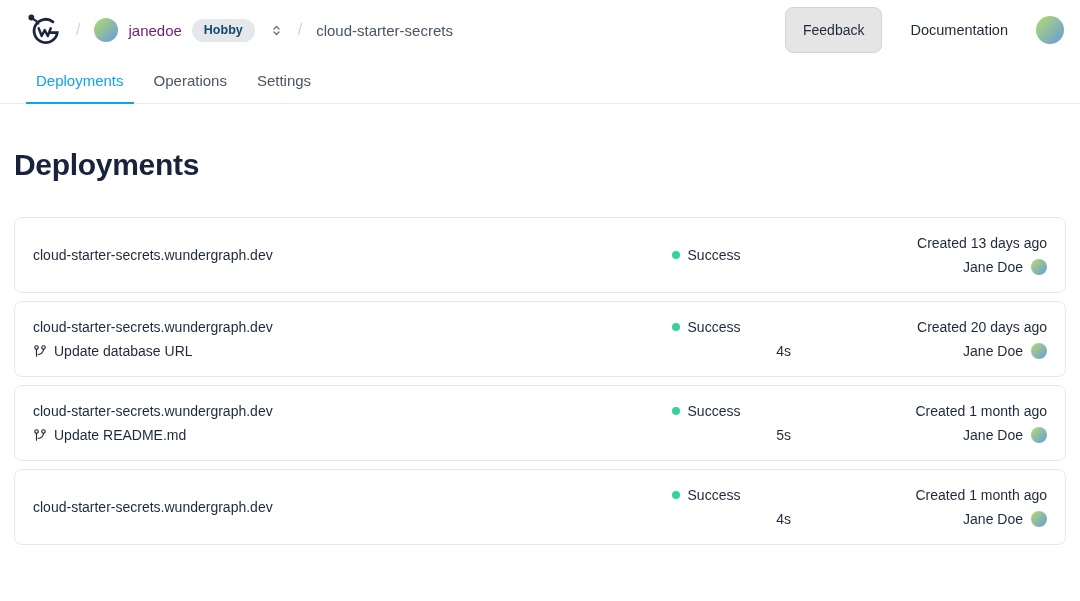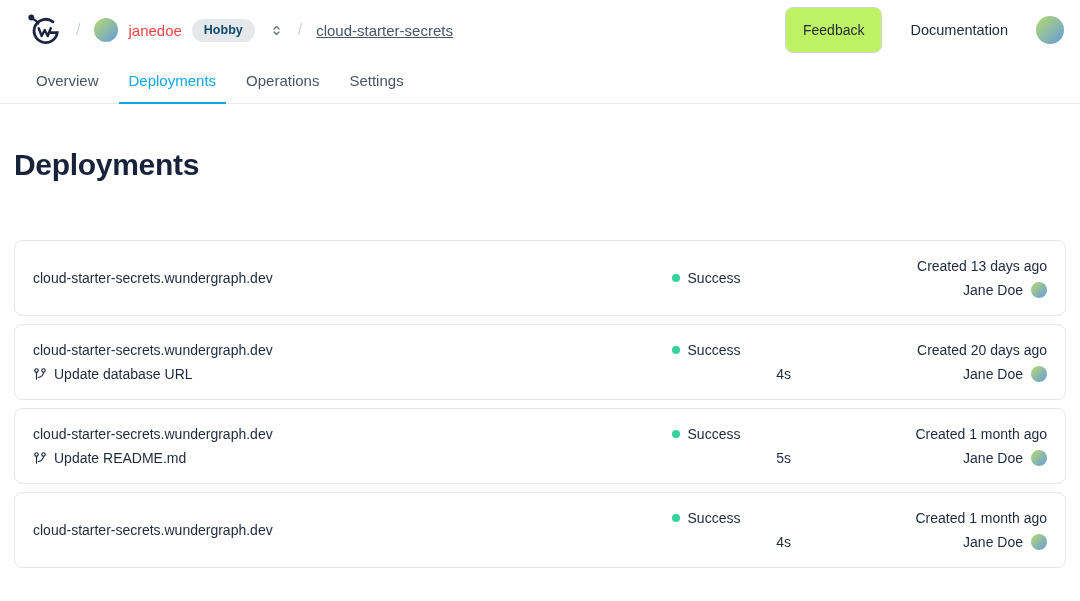--- a/index.html
+++ b/index.html
@@ -18,32 +18,32 @@
     padding: 0 16px 0 24px;
   }
   .crumbs { display: flex; align-items: center; }
   .logo { width: 38px; height: 40px; display: block; cursor: pointer; }
   .sep { color: #cbd5e1; font-size: 16px; margin: 0 14px; font-weight: 400; }
   .org-switcher { display: flex; align-items: center; cursor: pointer; }
   .avatar { border-radius: 50%; background: linear-gradient(135deg, #b6db6e 0%, #649bdc 100%); flex: 0 0 auto; }
   .avatar24 { width: 24px; height: 24px; }
   .avatar28 { width: 28px; height: 28px; }
   .avatar16 { width: 16px; height: 16px; }
-  .org-name { color: #ef4444; font-size: 15px; margin: 0 10px 0 10px; }
+  .org-name { color: #701a75; font-size: 15px; margin: 0 10px 0 10px; }
   .badge {
     background: #e5e7eb; color: #0c4a6e;
     font-size: 12.5px; font-weight: 700;
     padding: 4px 12px; border-radius: 999px; line-height: 1.2;
   }
   .chev-updown { margin-left: 14px; display: flex; align-items: center; }
-  .project-name { color: #475569; font-size: 15px; text-decoration: underline; }
+  .project-name { color: #475569; font-size: 15px; }
 
   .header-right { display: flex; align-items: center; }
   .feedback-btn {
-    background: #bef264; border: 1px solid #d1d5db; border-radius: 8px;
+    background: #e5e5e5; border: 1px solid #d1d5db; border-radius: 8px;
     padding: 14px 17px; font-size: 14px; color: #1f2937;
     font-family: "Liberation Sans", sans-serif; cursor: pointer;
   }
   .doc-link { font-size: 14.5px; color: #1f2937; margin: 0 28px; cursor: pointer; }
 
   
   .tabbar {
     display: flex; padding: 0 21px;
     border-bottom: 1px solid #e8eaee;
   }
@@ -54,21 +54,21 @@
   }
   .tab.active { color: #0ea5e9; border-bottom-color: #0ea5e9; }
 
   
   .main { padding: 0 14px; }
   .page-title {
     margin: 44px 0 0 0;
     font-size: 30px; font-weight: 700; color: #18233b;
     letter-spacing: -0.3px;
   }
-  .deploy-list { margin-top: 58px; display: flex; flex-direction: column; gap: 8px; }
+  .deploy-list { margin-top: 35px; display: flex; flex-direction: column; gap: 8px; }
   .card {
     border: 1px solid #e5e7eb; border-radius: 8px;
     padding: 13px 18px; display: flex; align-items: center;
     background: #fff; cursor: pointer;
   }
   .card .line { height: 24px; line-height: 24px; font-size: 14px; }
   .col-left { flex: 1 1 auto; min-width: 0; }
   .domain { color: #1e293b; }
   .commit-line { display: flex; align-items: center; gap: 7px; }
   .git-icon { display: flex; align-items: center; color: #1e293b; }
@@ -105,21 +105,20 @@
     <span class="project-name">cloud-starter-secrets</span>
   </div>
   <div class="header-right">
     <button class="feedback-btn">Feedback</button>
     <span class="doc-link">Documentation</span>
     <span class="avatar avatar28"></span>
   </div>
 </header>
 
 <nav class="tabbar">
-  <div class="tab">Overview</div>
   <div class="tab active">Deployments</div>
   <div class="tab">Operations</div>
   <div class="tab">Settings</div>
 </nav>
 
 <main class="main">
   <h1 class="page-title">Deployments</h1>
 
   <div class="deploy-list">
     <div class="card">

